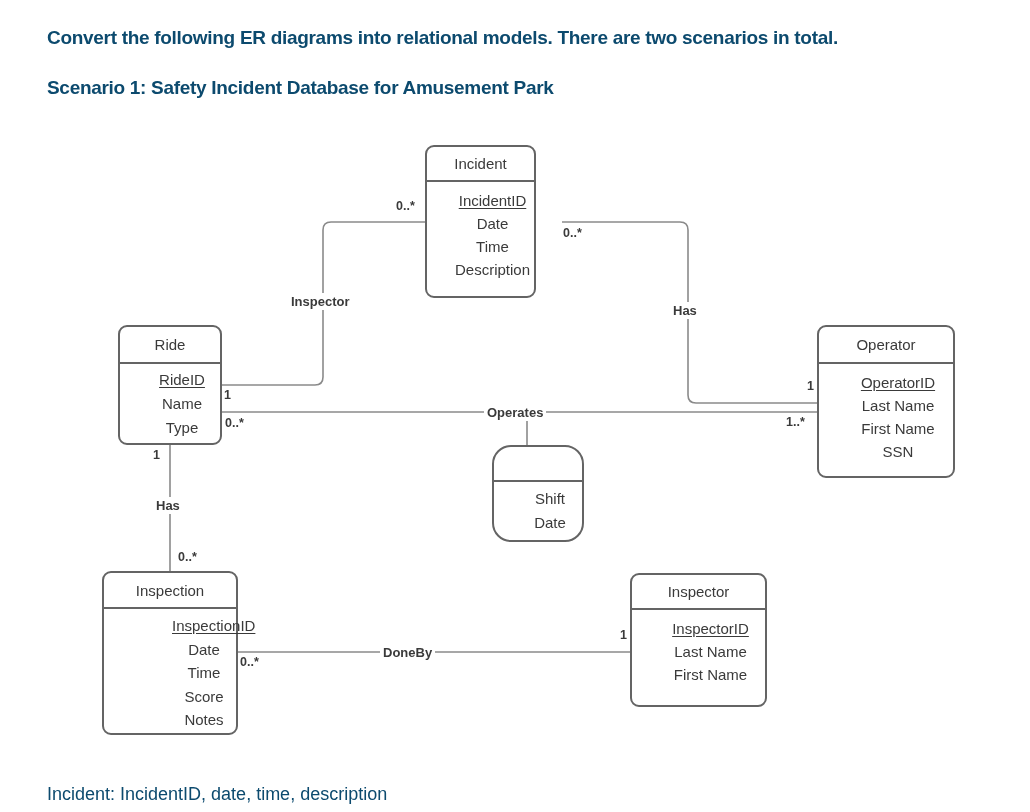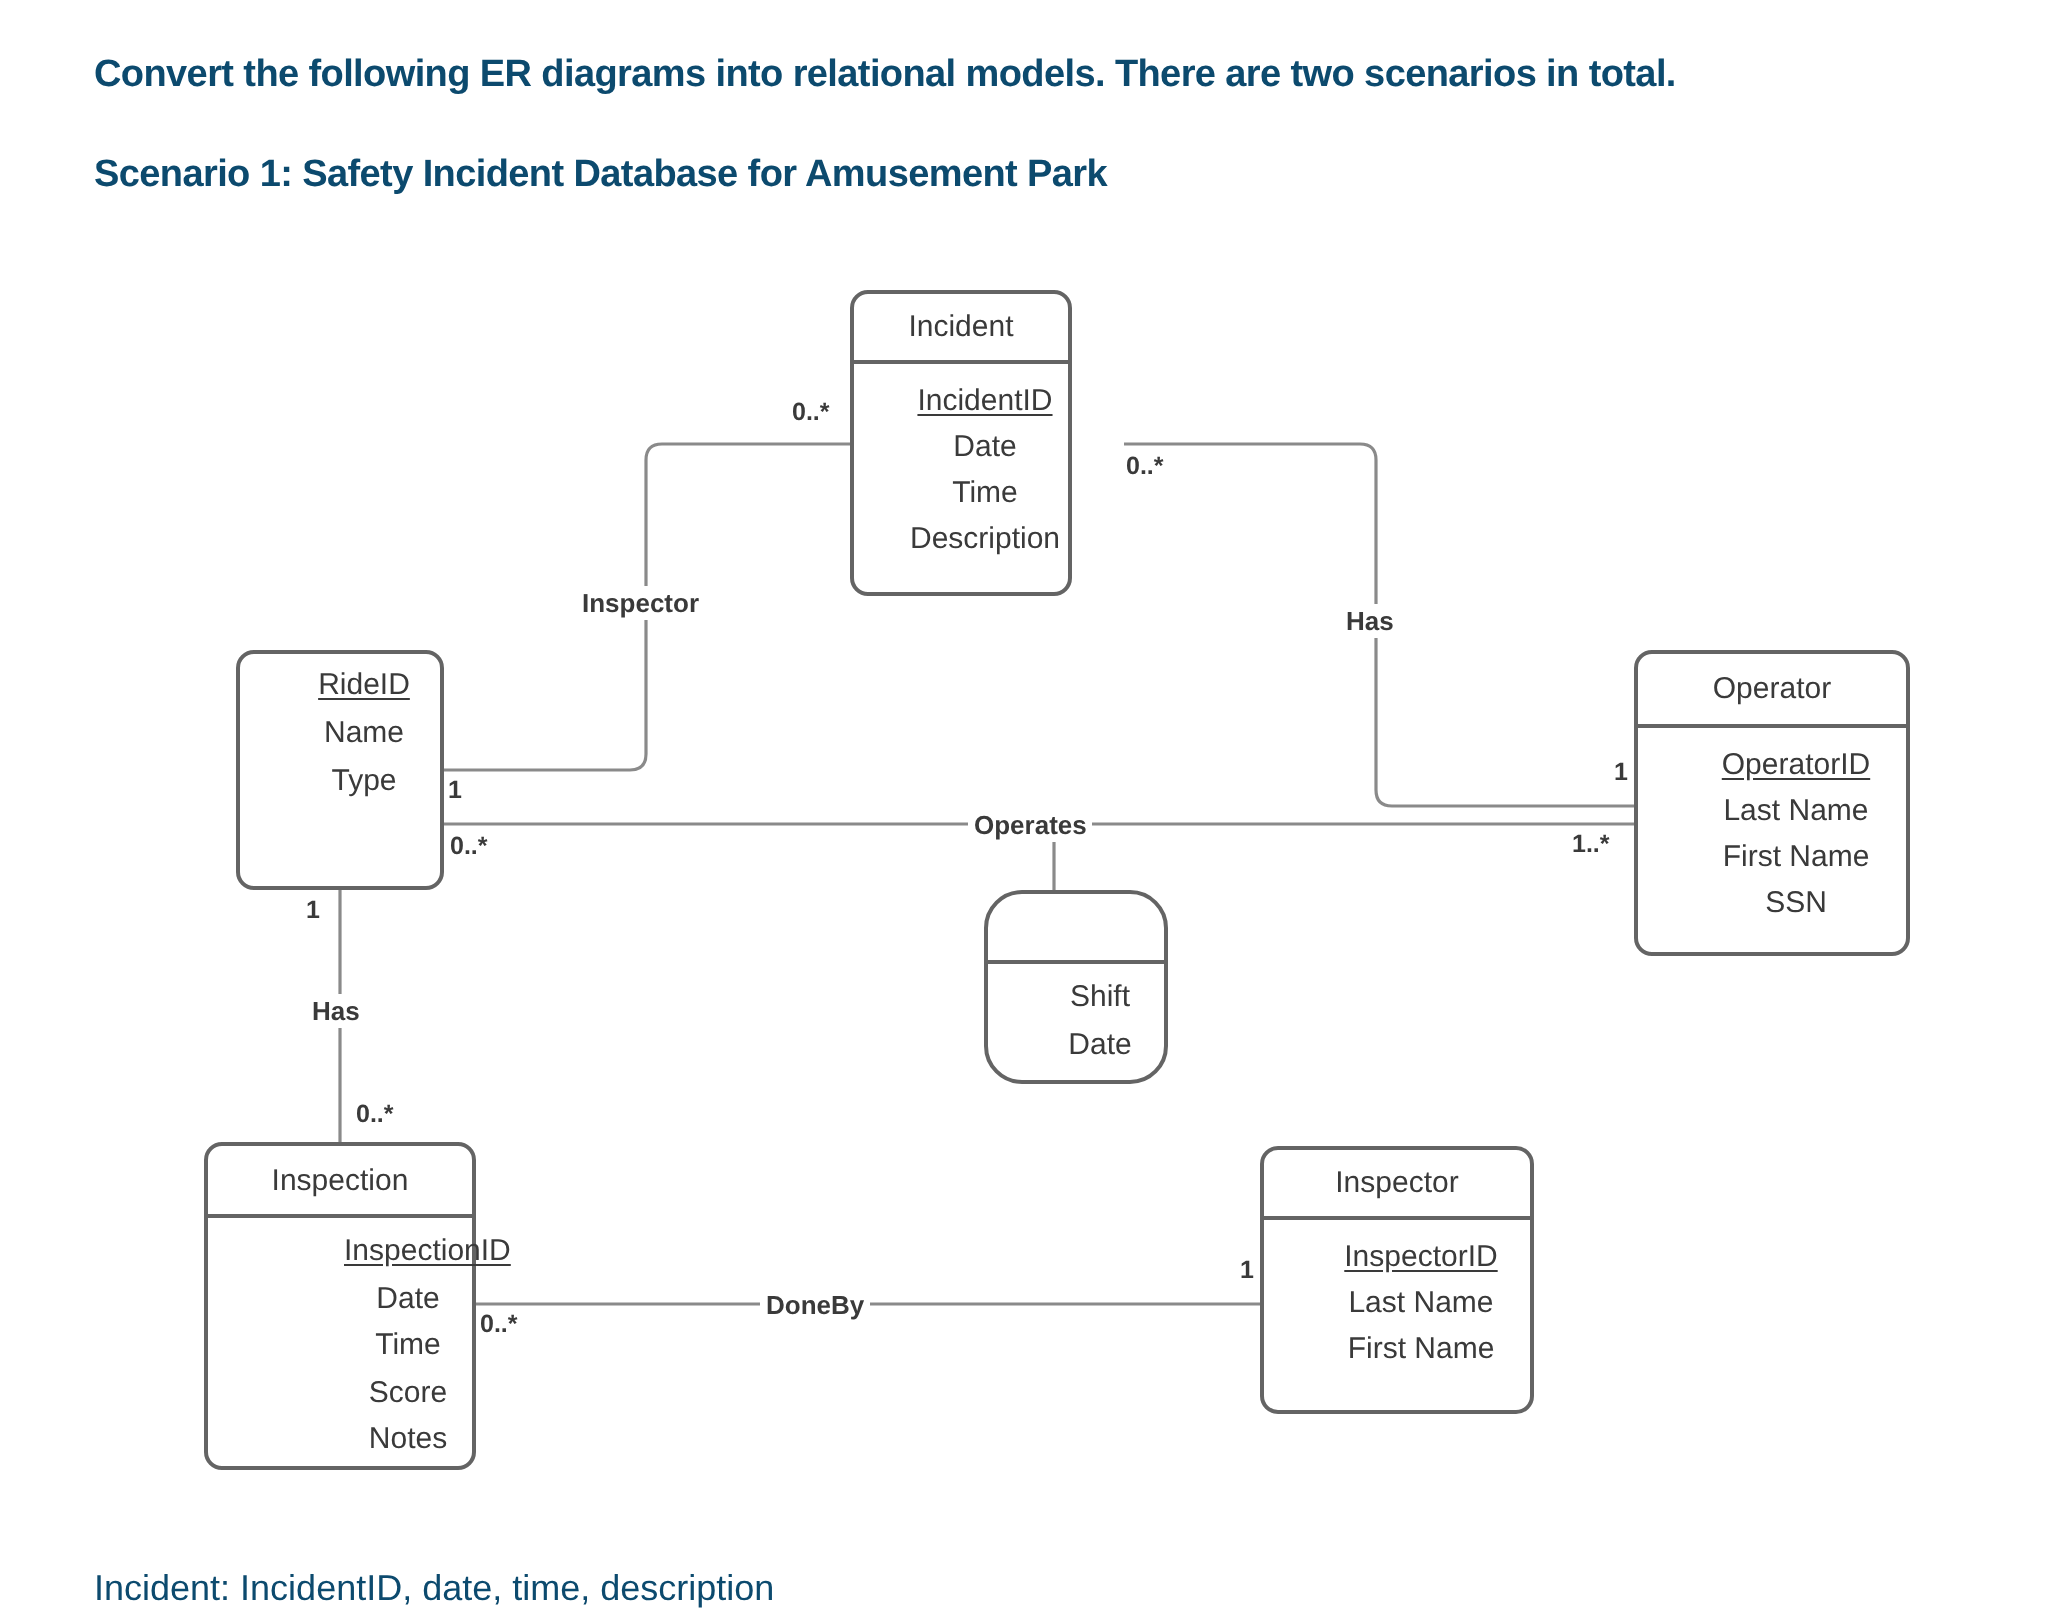--- a/index.html
+++ b/index.html
@@ -151,20 +151,21 @@
       <div class="title">Incident</div>
       <div class="attrs">
         <span class="attr pk">IncidentID</span>
         <span class="attr">Date</span>
         <span class="attr">Time</span>
         <span class="attr">Description</span>
       </div>
     </div>
 
     <div id="entity-ride" class="entity">
+      <div class="title">Ride</div>
       <div class="attrs">
         <span class="attr pk">RideID</span>
         <span class="attr">Name</span>
         <span class="attr">Type</span>
       </div>
     </div>
 
     <div id="entity-operator" class="entity">
       <div class="title">Operator</div>
       <div class="attrs">

